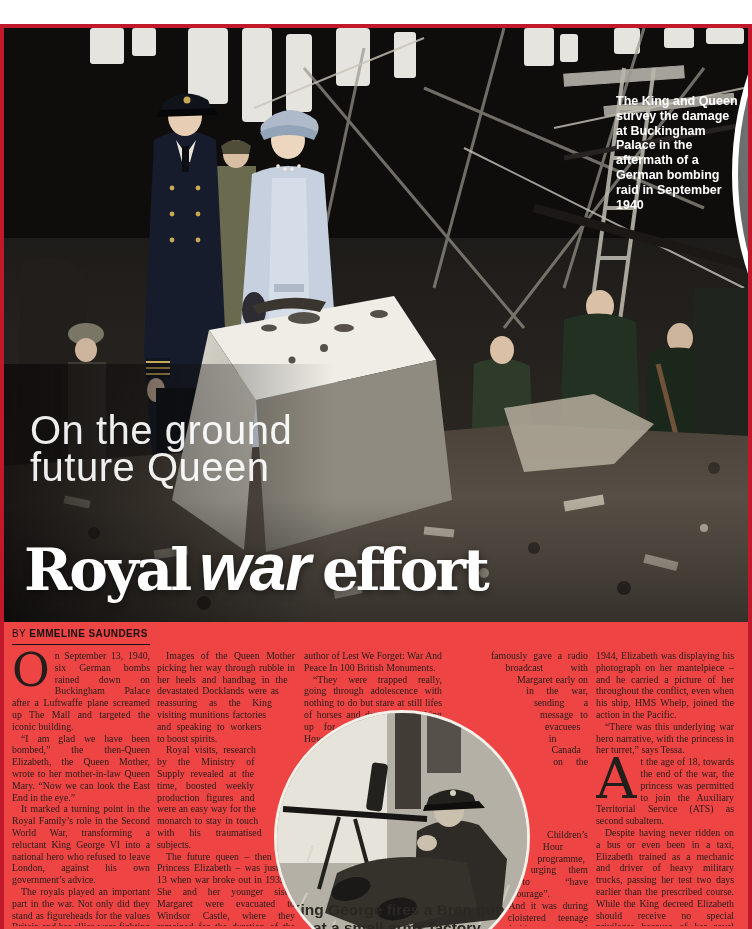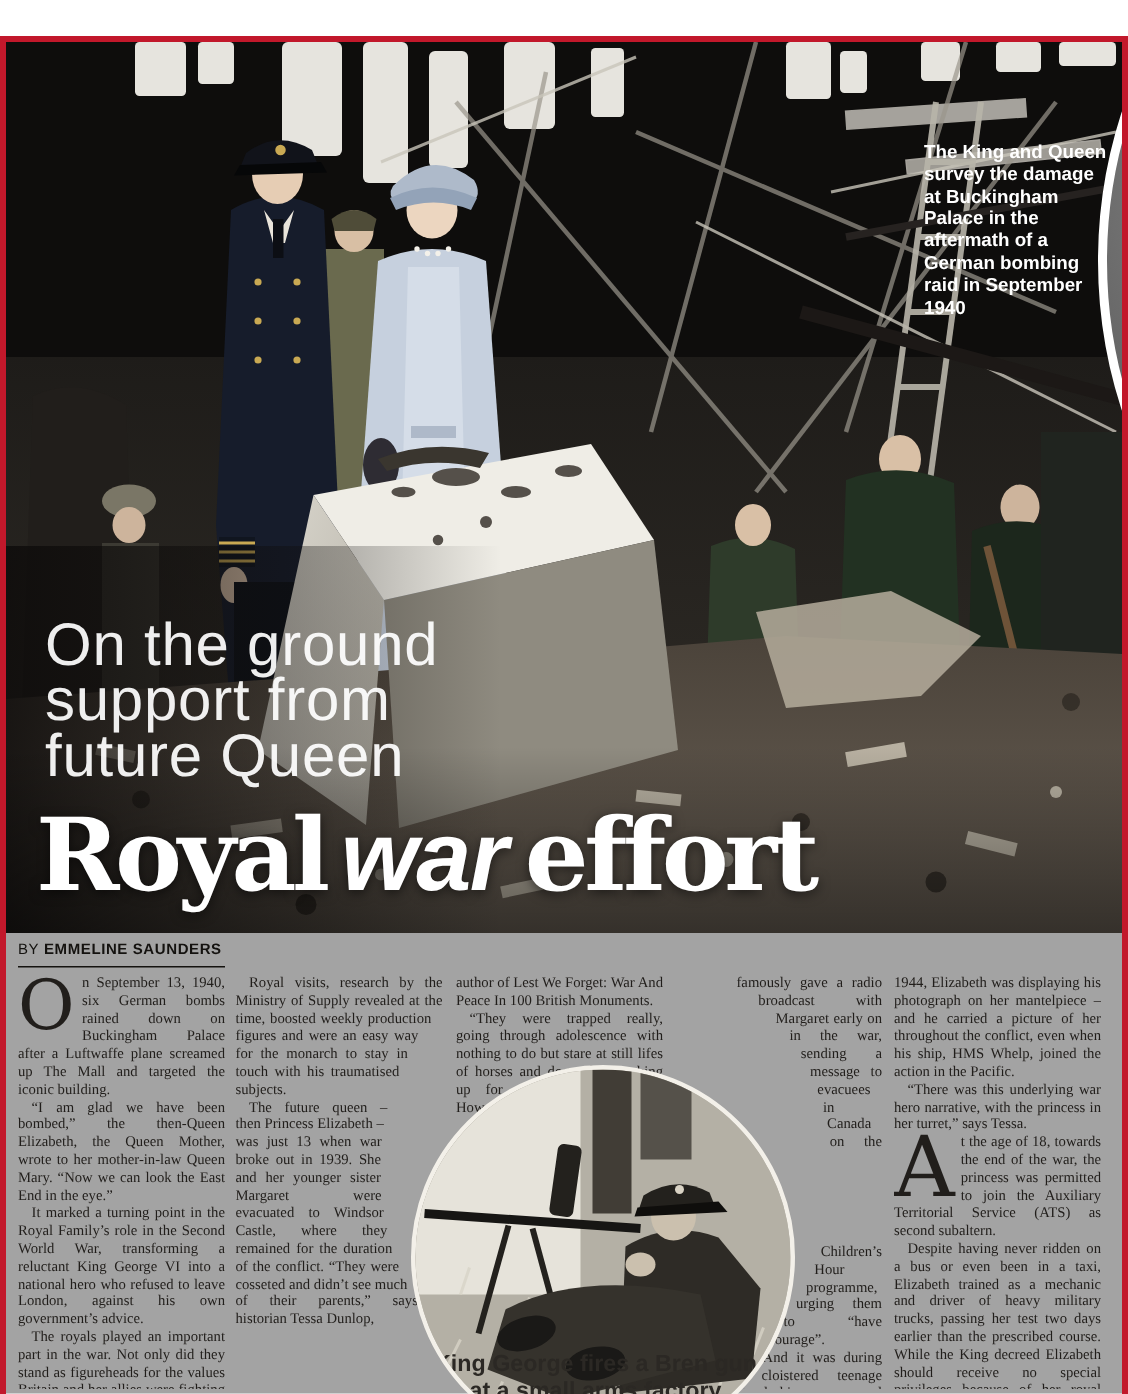--- a/index.html
+++ b/index.html
@@ -16,33 +16,33 @@
   .photo svg{display:block;}
 
   .photo-caption{position:absolute;left:612px;top:66px;width:122px;z-index:3;
     color:#ffffff;font-weight:bold;font-size:12.5px;line-height:14.8px;}
 
   .standfirst{position:absolute;left:26px;top:384px;z-index:3;color:rgba(255,255,255,.93);
     font-weight:300;font-size:40px;line-height:37px;letter-spacing:.5px;}
 
   .headline{position:absolute;left:20px;top:492px;width:730px;z-index:3;color:#ffffff;
     white-space:nowrap;text-shadow:0 2px 8px rgba(0,0,0,.55);}
-  .headline .slab{font-family:"DejaVu Serif",serif;font-weight:700;font-size:67px;
+  .headline .slab{font-family:"DejaVu Serif",serif;font-weight:700;font-size:58px;
     letter-spacing:-3px;line-height:100px;}
   .headline .ital{font-family:Liberation Sans, sans-serif;font-style:italic;font-weight:600;
     font-size:66px;letter-spacing:-1px;padding:0 12px 0 10px;}
 
   
   .corner-circle{position:absolute;left:732px;top:-170px;width:628px;height:628px;
     border-radius:50%;border:6px solid #ffffff;z-index:4;
     background:radial-gradient(circle at 30% 42%,#9a9a9a 0%,#5d5d5d 45%,#2e2e2e 90%);}
 
   
   .body-area{position:absolute;left:4px;top:598px;width:744px;height:307px;
-    background:#a3a3a3;z-index:2;}
+    background:#ef4444;z-index:2;}
   .byline{position:absolute;left:8px;top:6px;width:138px;font-size:10px;letter-spacing:.4px;
     color:#14120f;border-bottom:1.5px solid #14120f;padding-bottom:5px;}
   .byline-name{font-weight:bold;}
 
   .col{position:absolute;top:28px;width:138px;height:276px;overflow:hidden;
     font-family:"Liberation Serif",serif;font-size:9.8px;line-height:11.8px;
     color:#211e1b;text-align:justify;}
   .c0{left:8px;} .c1{left:153px;} .c2{left:300px;} .c3{left:446px;} .c4{left:592px;}
   .col p{margin:0;}
   .col p.indent{text-indent:9px;}
@@ -252,21 +252,20 @@
       </g>
 
       <rect x="0" y="336" width="330" height="258" fill="url(#gShade)"></rect>
       <rect x="0" y="470" width="744" height="124" fill="url(#gVig)"></rect>
     </svg>
 
     <div class="photo-caption">The King and Queen survey the damage at Buckingham Palace in the aftermath of a German bombing raid in September 1940</div>
 
     <div class="standfirst">
       <div>On the ground</div>
-      <div>support from</div>
       <div>future Queen</div>
     </div>
 
     <div class="headline">
       <span class="slab">Royal</span><span class="ital">war</span><span class="slab">effort</span>
     </div>
   </div>
 
   <div class="corner-circle"></div>
 
@@ -275,20 +274,21 @@
       <span>BY</span>&nbsp;<span class="byline-name">EMMELINE SAUNDERS</span>
     </div>
     <div class="col c0">
         <p class=""><span class="dropcap dc-o">O</span>n September 13, 1940, six German bombs rained down on Buckingham Palace after a Luftwaffe plane screamed up The Mall and targeted the iconic building.</p>
         <p class="indent">“I am glad we have been bombed,” the then-Queen Elizabeth, the Queen Mother, wrote to her mother-in-law Queen Mary. “Now we can look the East End in the eye.”</p>
         <p class="indent">It marked a turning point in the Royal Family’s role in the Second World War, transforming a reluctant King George VI into a national hero who refused to leave London, against his own government’s advice.</p>
         <p class="indent">The royals played an important part in the war. Not only did they stand as figureheads for the values Britain and her allies were fighting for, but their steadfast refusal to leave the Blitz-torn capital for the safety of the countryside – or even North America – boosted national morale. “The children will not leave unless I do,” declared Queen Elizabeth. “I shall not</p>
       </div>
     <div class="col c1">
       <div class="spacer-col2"></div>
+        <p class="indent">Images of the Queen Mother picking her way through rubble in her heels and handbag in the devastated Docklands were as reassuring as the King visiting munitions factories and speaking to workers to boost spirits.</p>
         <p class="indent">Royal visits, research by the Ministry of Supply revealed at the time, boosted weekly production figures and were an easy way for the monarch to stay in touch with his traumatised subjects.</p>
         <p class="indent">The future queen – then Princess Elizabeth – was just 13 when war broke out in 1939. She and her younger sister Margaret were evacuated to Windsor Castle, where they remained for the duration of the conflict. “They were cosseted and didn’t see much of their parents,” says historian Tessa Dunlop,</p>
       </div>
     <div class="col c2">
         <p class="">author of Lest We Forget: War And Peace In 100 British Monuments.</p>
         <p class="indent">“They were trapped really, going through adolescence with nothing to do but stare at still lifes of horses and dogs, then rocking up for the odd photoshoot.” However, Elizabeth</p>
       </div>
     <div class="col c3">
       <div class="spacer-col4"></div>
     <p class="">famously gave a radio broadcast with Margaret early on in the war, sending a message to evacuees in Canada on the Children’s Hour programme, urging them to “have courage”.</p>

